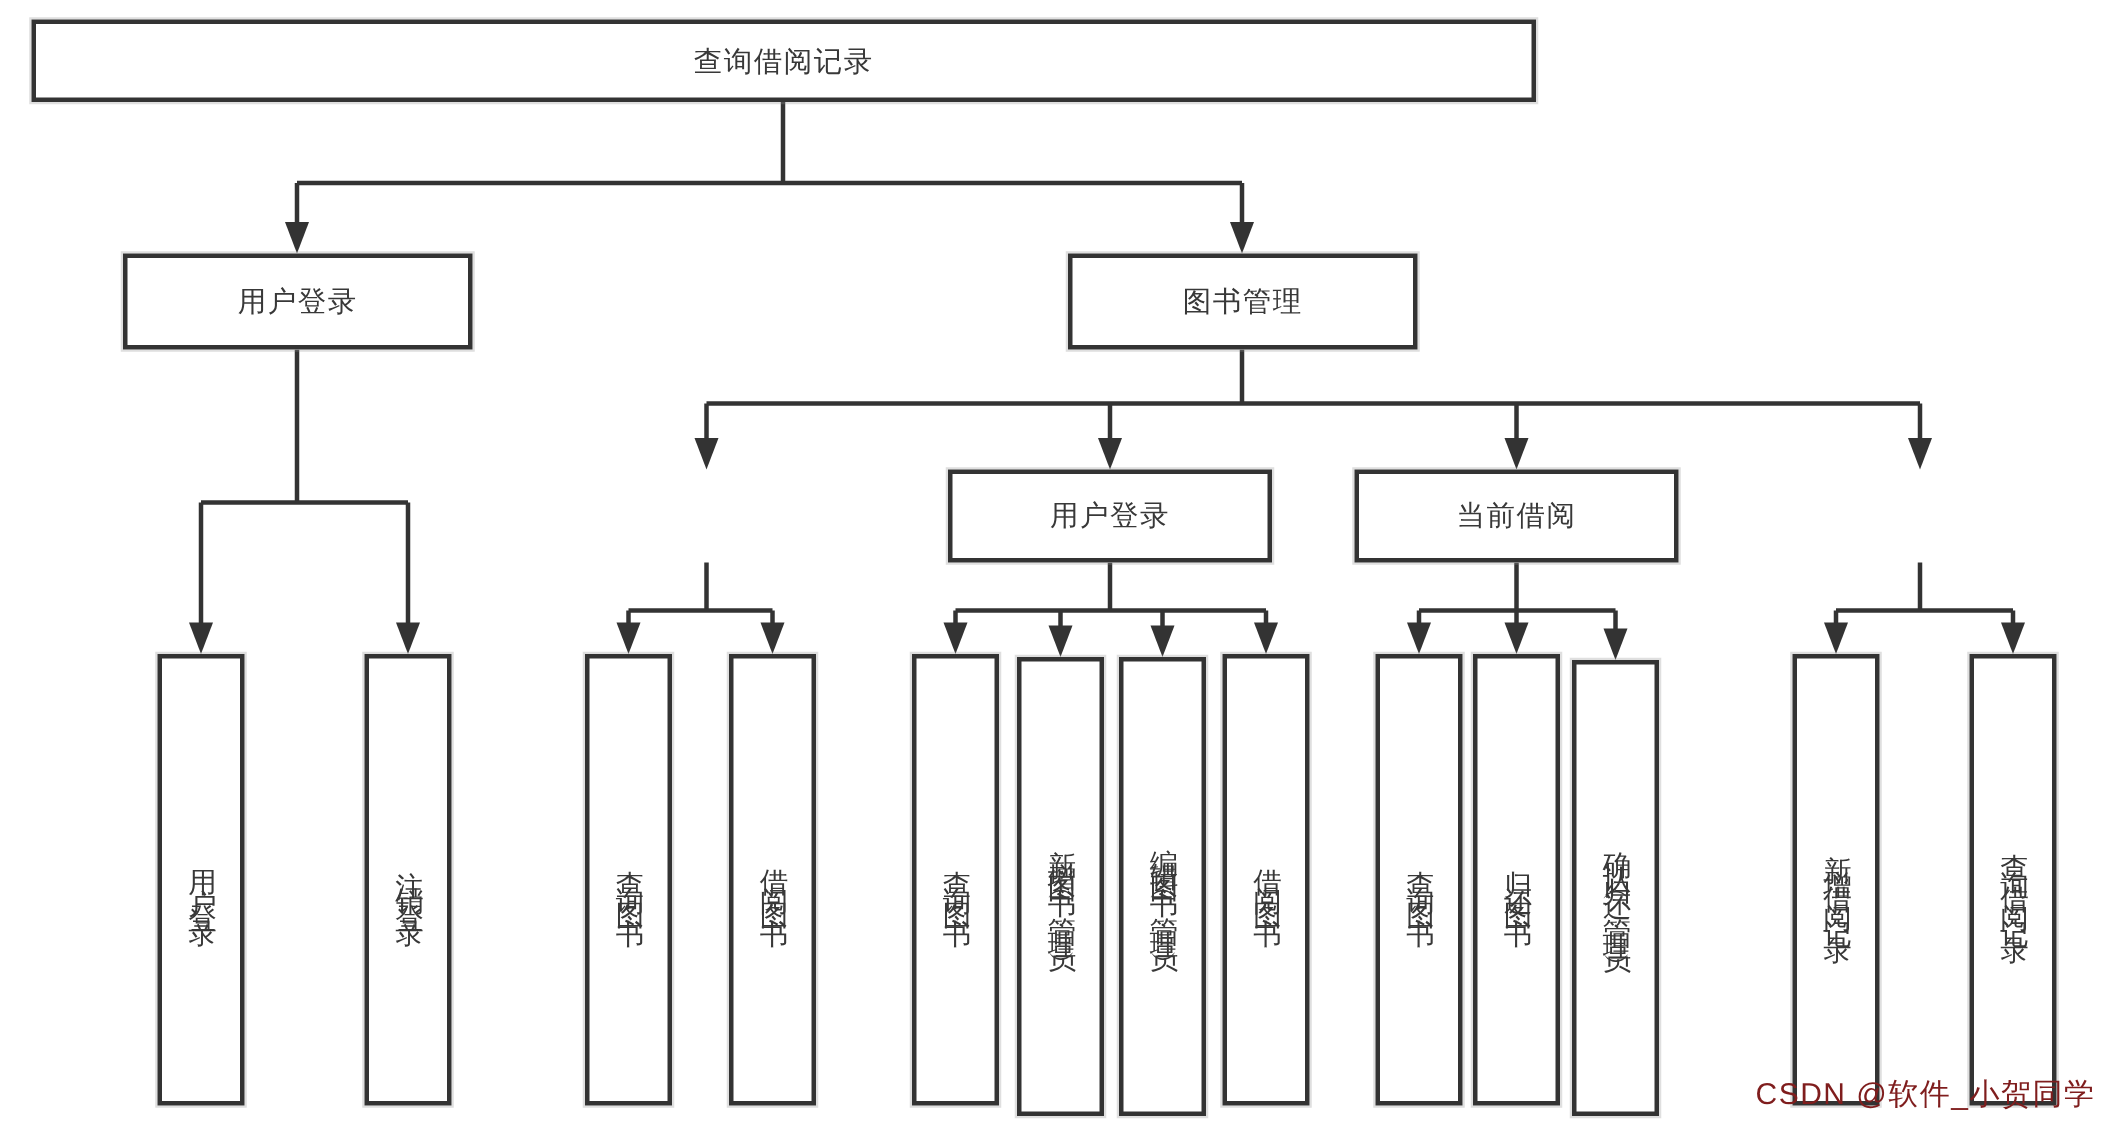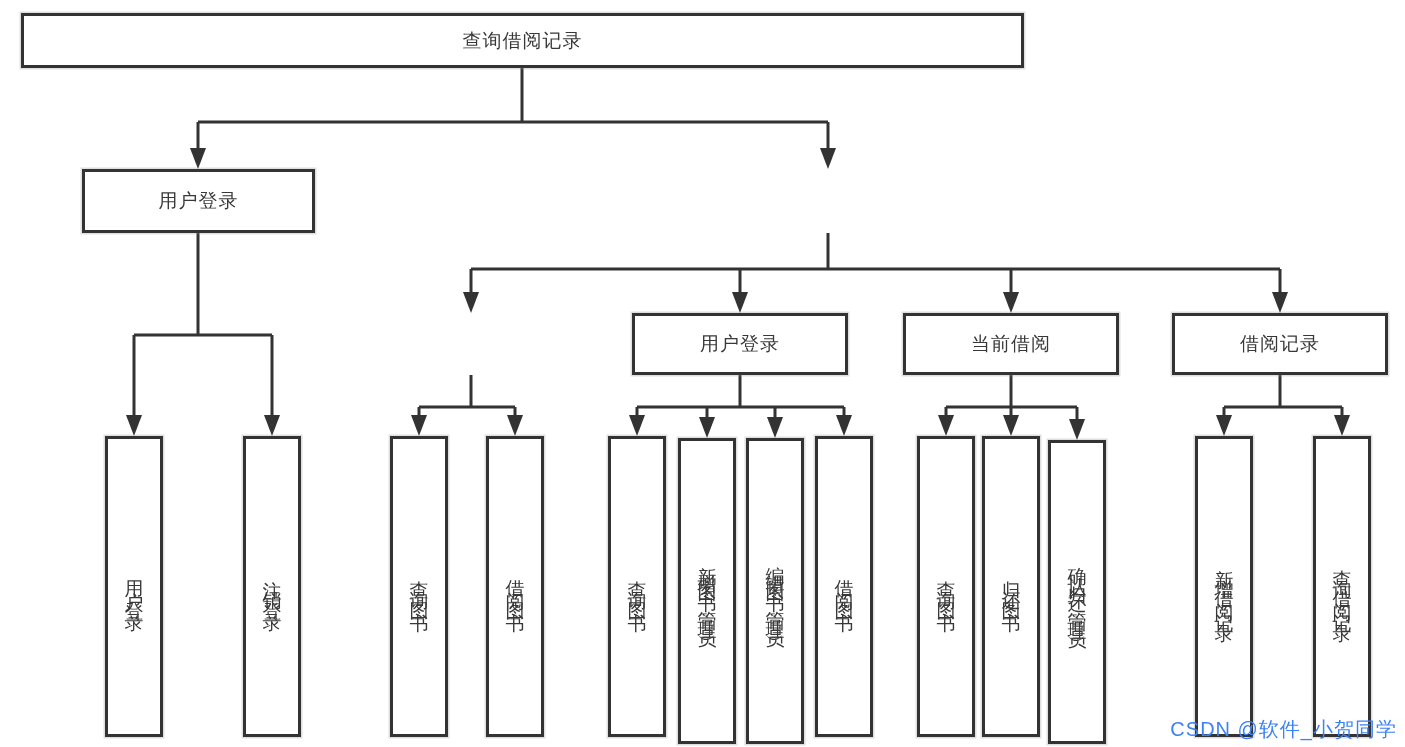--- a/index.html
+++ b/index.html
@@ -29,21 +29,21 @@
     text-orientation:mixed;
     letter-spacing:11px;
     line-height:58px;
     font-size:19px;
   }
   .watermark{
     position:absolute;
     right:8px;
     bottom:4px;
     font-size:20px;
-    color:#3b82f6;
+    color:#7f1d1d;
     letter-spacing:1px;
     white-space:nowrap;
   }
 </style>
 </head>
 <body>
 
 <div class="canvas">
 
   <svg class="connectors" viewBox="0 0 1405 747" xmlns="http://www.w3.org/2000/svg">
@@ -108,24 +108,24 @@
       <polygon points="1003,415 1019,415 1011,436"></polygon>
       <polygon points="1069,419 1085,419 1077,440"></polygon>
       <polygon points="1216,415 1232,415 1224,436"></polygon>
       <polygon points="1334,415 1350,415 1342,436"></polygon>
     </g>
   </svg>
 
   <div class="node" style="left:21px;top:13px;width:1003px;height:55px">查询借阅记录</div>
 
   <div class="node" style="left:82px;top:169px;width:233px;height:64px">用户登录</div>
+  <div class="node" style="left:712px;top:169px;width:233px;height:64px">图书管理</div>
 
   <div class="node" style="left:632px;top:313px;width:216px;height:62px">用户登录</div>
   <div class="node" style="left:903px;top:313px;width:216px;height:62px">当前借阅</div>
-  <div class="node" style="left:1172px;top:313px;width:216px;height:62px">借阅记录</div>
 
   <div class="node vnode" style="left:105px;top:436px;width:58px;height:301px">用户登录</div>
   <div class="node vnode" style="left:243px;top:436px;width:58px;height:301px">注销登录</div>
 
   <div class="node vnode" style="left:390px;top:436px;width:58px;height:301px">查询图书</div>
   <div class="node vnode" style="left:486px;top:436px;width:58px;height:301px">借阅图书</div>
 
   <div class="node vnode" style="left:608px;top:436px;width:58px;height:301px">查询图书</div>
   <div class="node vnode" style="left:678px;top:438px;width:58px;height:306px;letter-spacing:9px;">新增图书（管理员）</div>
   <div class="node vnode" style="left:746px;top:438px;width:58px;height:306px;letter-spacing:9px;">编辑图书（管理员）</div>

